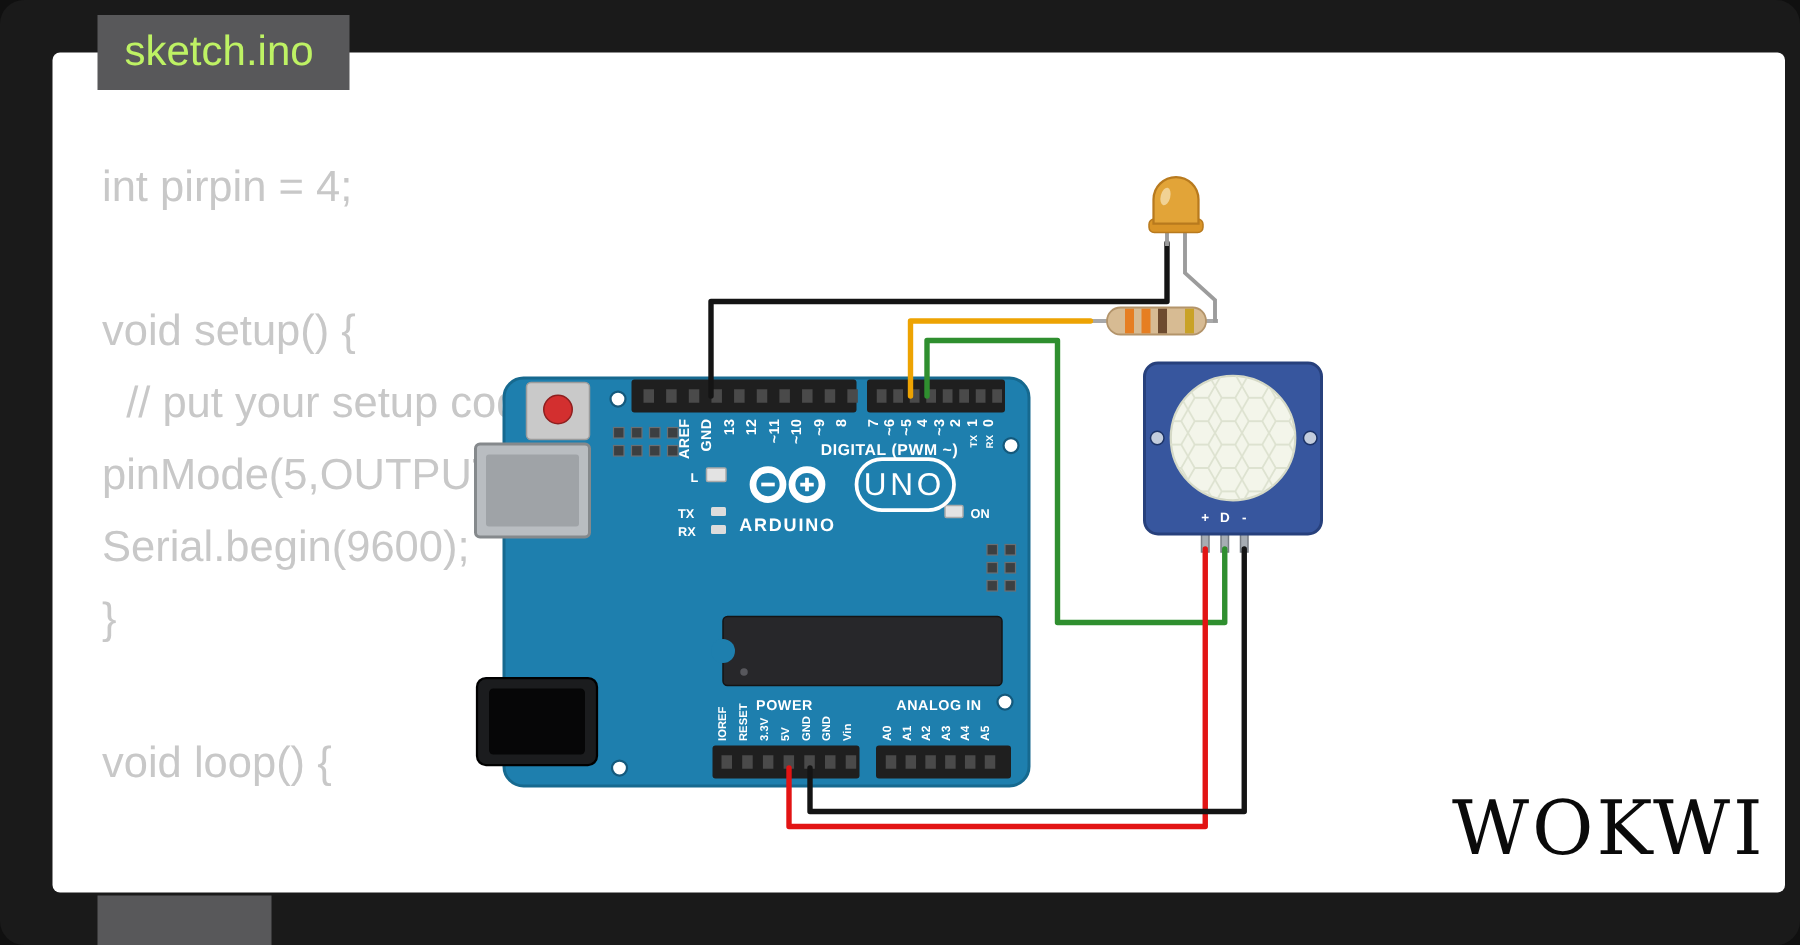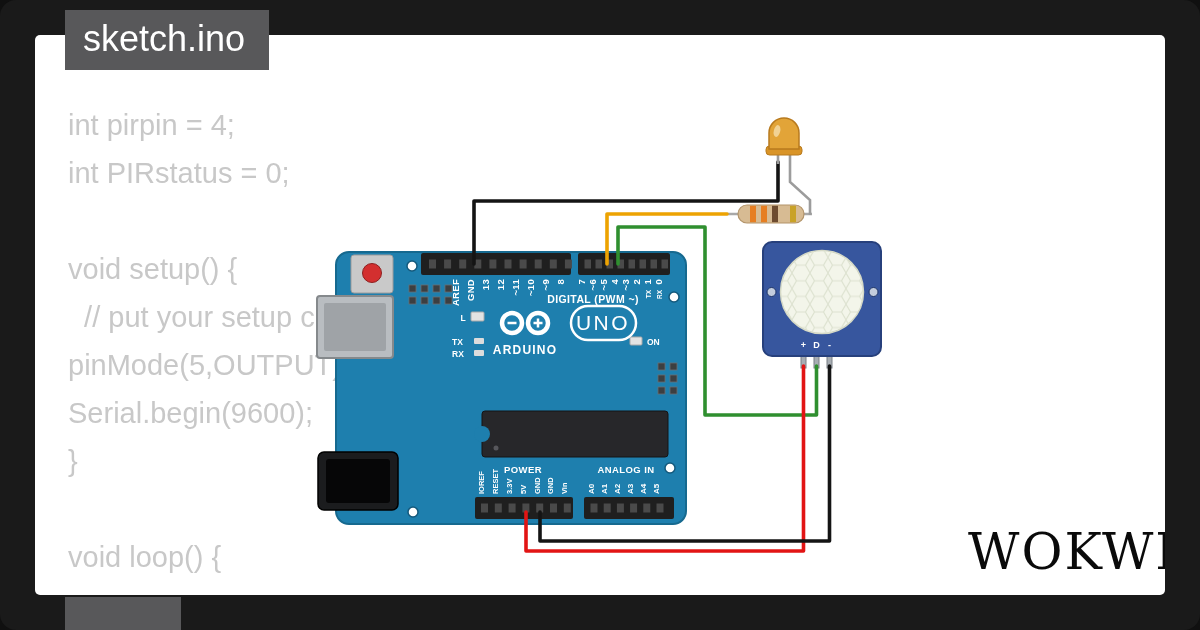--- a/index.html
+++ b/index.html
@@ -3,27 +3,27 @@
 <meta charset="utf-8">
 <style>
   html,body { margin:0; padding:0; }
   body {
     width:1200px; height:630px; position:relative; overflow:hidden;
     background:#101010; font-family:"Liberation Sans", sans-serif;
   }
   .frame { position:absolute; inset:0; background:#1a1a1a; border-radius:16px; }
   .canvas {
     position:absolute; left:35px; top:35px; width:1130px; height:560px;
-    background:#ffffff; border-radius:5px; overflow:hidden;
+    background:#ffffff; border-radius:5px; overflow:hidden;padding-left:25px;
   }
   .code { position:absolute; left:33px; top:66px; font-size:29px; line-height:48px; color:#c8c8c8; }
   .code-line { height:48px; white-space:pre; }
   .file-tab {
     position:absolute; left:65px; top:10px; z-index:6;
-    background:#58585a; color:#ffffff; font-size:36px; padding:8px 24px 10px 18px;
+    background:#58585a; color:#bef264; font-size:28px; padding:8px 24px 10px 18px;
   }
   .partial-tab { position:absolute; left:65px; top:597px; width:116px; height:33px; background:#58585a; z-index:6; }
   .wokwi-logo {
     position:absolute; left:933px; top:488px;
     font-family:"DejaVu Serif", serif; font-size:50px; letter-spacing:2px; color:#0a0a0a;
   }
   svg.scene { position:absolute; left:0; top:0; z-index:5; }
 
   
   text { fill:#ffffff; font-family:"Liberation Sans", sans-serif; }
@@ -38,21 +38,20 @@
   .mini { font-size:6.5px; font-weight:bold; }
   .pirlbl { font-size:9px; font-weight:bold; }
 </style>
 </head>
 <body>
 
 <div class="frame">
   <div class="canvas">
     <div class="code">
       <div class="code-line">int pirpin = 4;</div>
-      <div class="code-line">int PIRstatus = 0;</div>
       <div class="code-line"></div>
       <div class="code-line">void setup() {</div>
       <div class="code-line">  // put your setup code here, to run once:</div>
       <div class="code-line">pinMode(5,OUTPUT);</div>
       <div class="code-line">Serial.begin(9600);</div>
       <div class="code-line">}</div>
       <div class="code-line"></div>
       <div class="code-line">void loop() {</div>
     </div>
     <div class="wokwi-logo">WOKWI</div>

